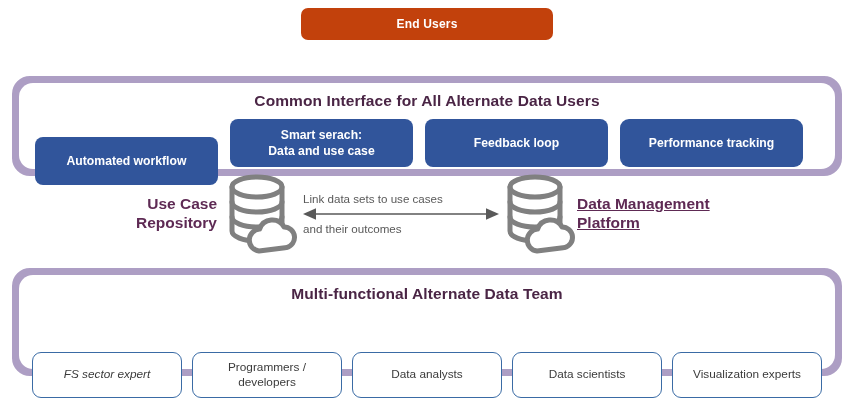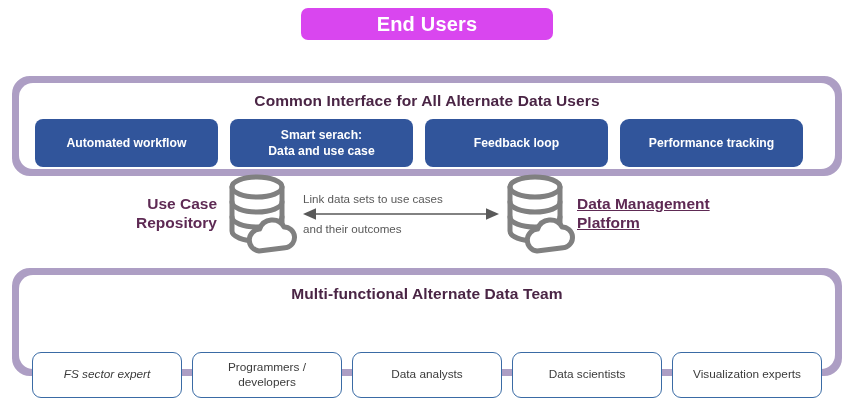--- a/index.html
+++ b/index.html
@@ -21,27 +21,27 @@
     position: absolute;
     top: 8px;
     left: 0;
     width: 854px;
     display: flex;
     justify-content: center;
   }
   .endusers-pill {
     width: 252px;
     height: 32px;
-    background: #d946ef;
+    background: #c2410c;
     border-radius: 7px;
     display: flex;
     align-items: center;
     justify-content: center;
     color: #ffffff;
-    font-size: 20px;
+    font-size: 12px;
     font-weight: bold;
     letter-spacing: .2px;
   }
 
   
   .panel {
     position: absolute;
     left: 12px;
     width: 830px;
     box-sizing: border-box;
@@ -88,21 +88,21 @@
     align-items: center;
     justify-content: center;
     text-align: center;
     color: #ffffff;
     font-size: 12.2px;
     font-weight: bold;
     line-height: 1.32;
     padding: 0 6px;
     box-sizing: border-box;
   }
-  .blue-btn:first-child { margin-left: 0; }
+  .blue-btn:first-child { margin-left: 0; margin-top: 18px; }
   .blue-btn:last-child { margin-right: 16px; border-radius: 9px; }
 
   
   .middle {
     position: absolute;
     top: 168px;
     left: 0;
     width: 854px;
     height: 92px;
     display: flex;

